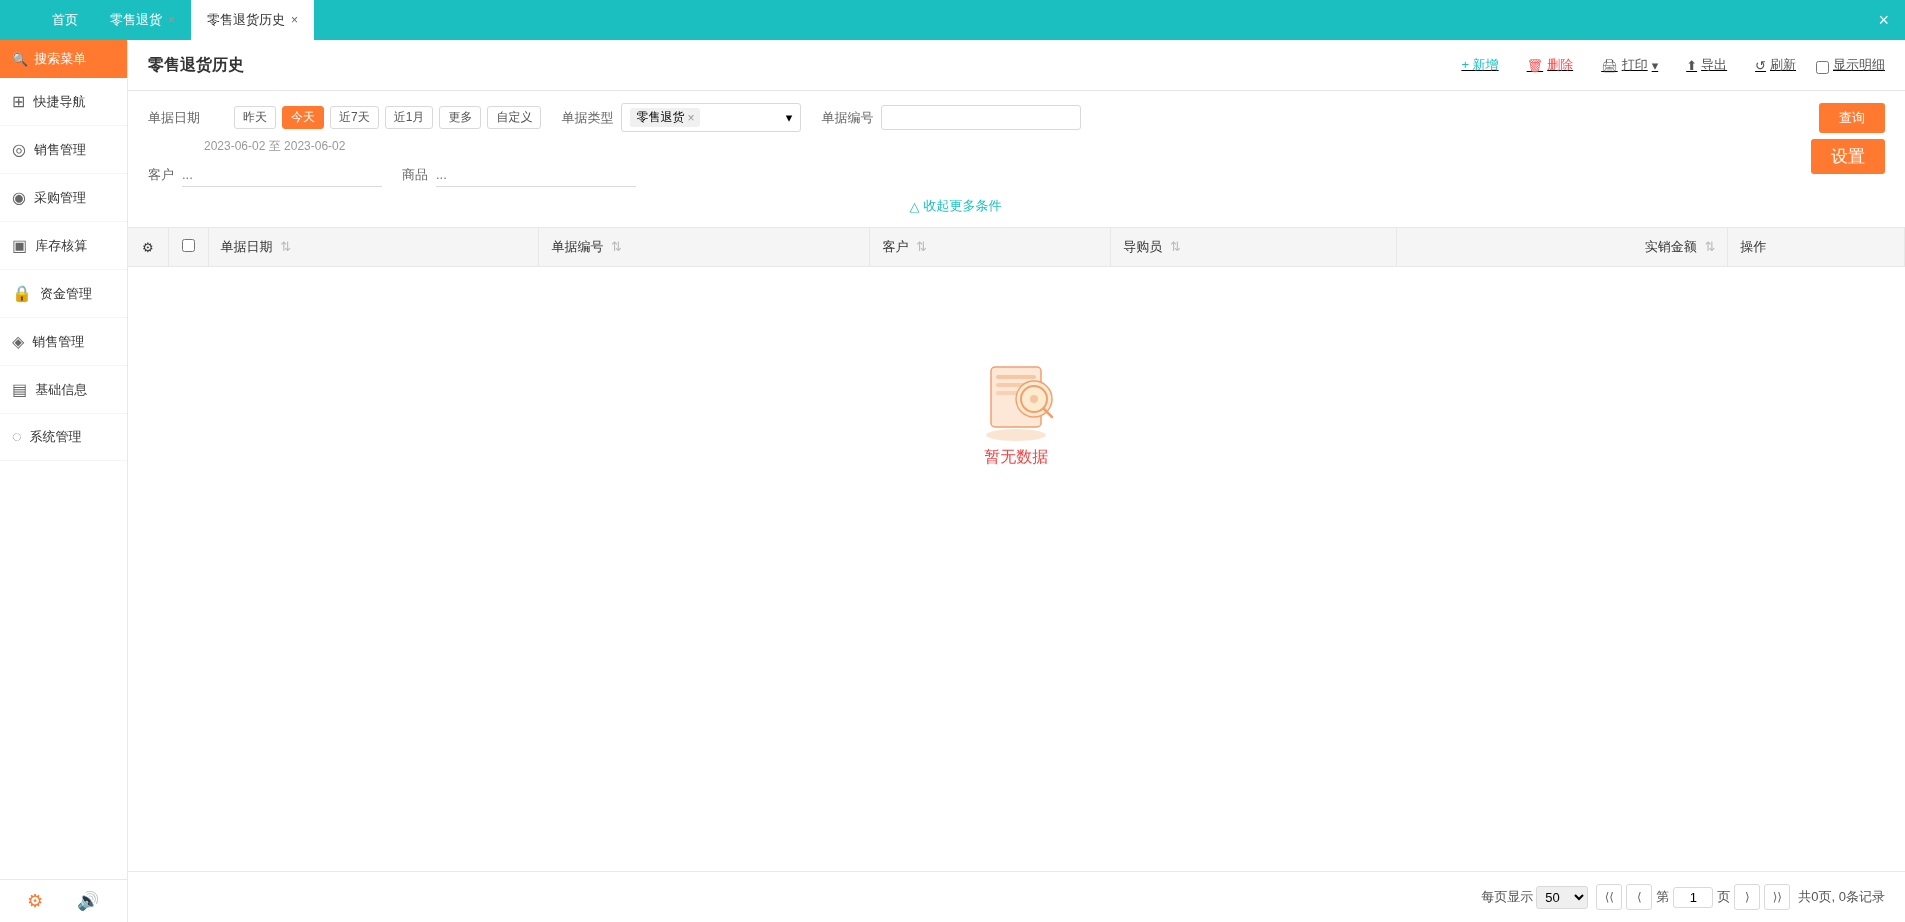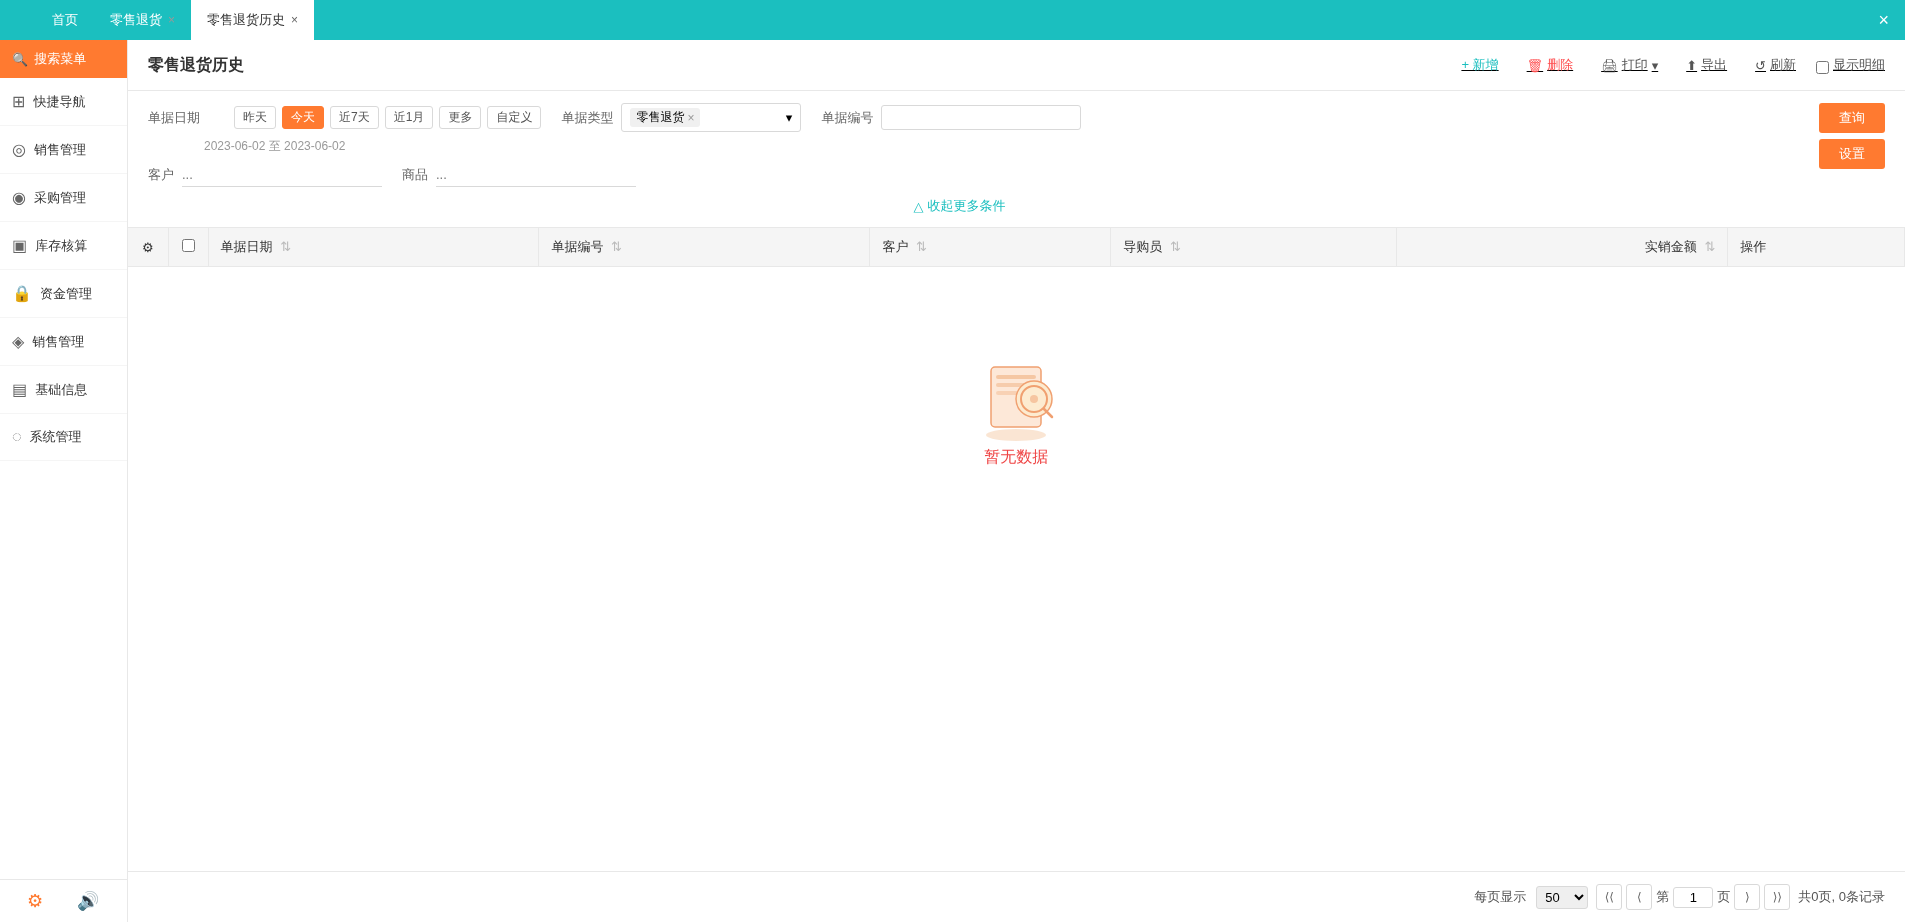--- a/index.html
+++ b/index.html
@@ -266,21 +266,21 @@
       cursor: pointer;
       font-size: 13px;
     }
     .btn-settings {
       background: #ff7a30;
       color: #fff;
       border: none;
       border-radius: 3px;
       padding: 6px 20px;
       cursor: pointer;
-      font-size: 13px;
+      font-size: 17px;
       margin-top: 4px;
       margin-left: 28px;
     }
     .query-btns {
       display: flex;
       flex-direction: column;
       align-items: flex-end;
     }
 
     
@@ -327,21 +327,21 @@
       padding: 12px 20px;
       border-top: 1px solid #e8e8e8;
       gap: 8px;
       font-size: 13px;
       color: #555;
       background: #fff;
     }
     .page-size-select {
       display: flex;
       align-items: center;
-      gap: 10px;
+      gap: 3px;
     }
     .page-size-select select {
       border: 1px solid #d9d9d9;
       border-radius: 3px;
       padding: 2px 4px;
       font-size: 13px;
     }
     .page-nav {
       display: flex;
       align-items: center;

